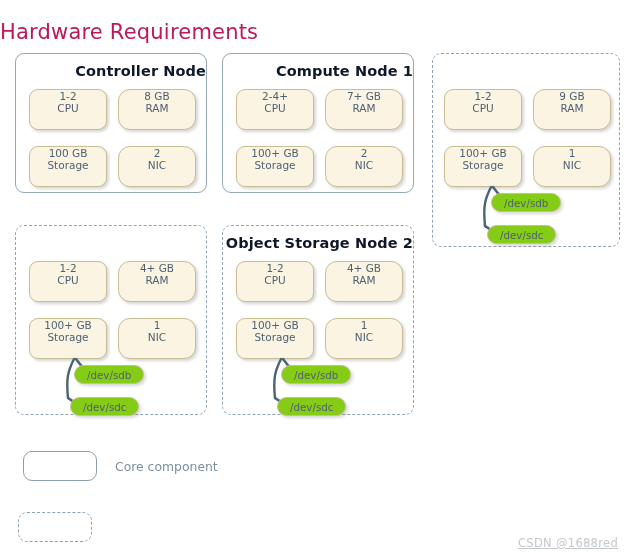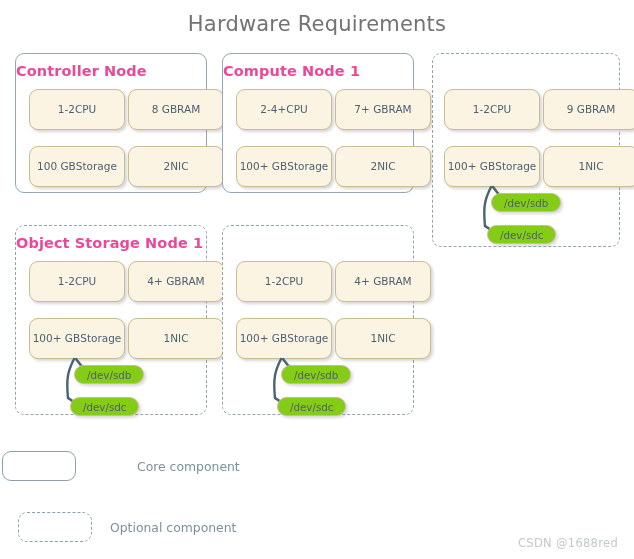--- a/index.html
+++ b/index.html
@@ -13,88 +13,88 @@
     width: 634px;
     height: 559px;
     position: relative;
     font-family: "DejaVu Sans", "Liberation Sans", sans-serif;
     overflow: hidden;
   }
 
   #page-title {
     position: absolute;
     left: 0;
-    top: 12px;
+    top: 20px;
     width: 634px;
-    text-align: center;
+    text-align: left;
     font-size: 21px;
     font-weight: 400;
-    color: #737373;
+    color: #be185d;
     letter-spacing: 0.2px;
   }
 
   
   .node-panel {
     position: absolute;
     background: #ffffff;
     border-radius: 9px;
   }
   .node-panel.core {
     border: 1.3px solid #93a7b5;
   }
   .node-panel.optional {
     border: 1.6px dashed #8fa3b1;
   }
   .node-title {
     position: absolute;
     left: 0;
     top: 9px;
     width: 100%;
-    text-align: left;
+    text-align: right;
     font-size: 14.5px;
     font-weight: 700;
-    color: #ec4899;
+    color: #0f172a;
     letter-spacing: 0.1px;
   }
 
   
   .spec-grid {
     position: absolute;
     left: 13px;
     top: 35px;
     width: 166px;
   }
   .spec-box {
     position: absolute;
-    width: 96px;
+    width: 78px;
     height: 41px;
     background: #fbf4e2;
     border: 1.2px solid #c9bd93;
     border-radius: 9px;
     box-shadow: 2px 2px 3px rgba(120,120,120,0.30);
     display: flex;
-    flex-direction: row;
+    flex-direction: column;
     align-items: center;
-    justify-content: center;
+    justify-content: flex-start;
     line-height: 1.18;
   }
   .spec-box span {
     display: block;
     font-size: 10.5px;
     color: #4e6playerholder;
   }
   .spec-line {
     display: block;
     font-size: 10.4px;
     color: #4d6172;
     text-align: center;
     white-space: nowrap;
   }
   .spec-box.c0 { left: 0px; }
-  .spec-box.c1 { left: 99px; }
+  .spec-box.c1 { left: 89px; border-radius: 12px; }
   .spec-box.r0 { top: 0px; }
   .spec-box.r1 { top: 57px; }
 
   
   .dev-pill {
     position: absolute;
     height: 19px;
     padding: 0 12px;
     background: #84cc16;
     border: 1.1px solid #c9bd93;
@@ -137,20 +137,21 @@
     white-space: nowrap;
   }
 
   #watermark {
     position: absolute;
     right: 16px;
     bottom: 9px;
     font-size: 11.5px;
     color: #c3c8cc;
     letter-spacing: 0.3px;
+    text-decoration: underline;
   }
 </style>
 </head>
 <body>
 
 <div id="page-title">Hardware Requirements</div>
 
 <div id="panel-0" class="node-panel core" style="left:15px; top:53px; width:192px; height:140px;">
   <div class="node-title">Controller Node</div>
   <div class="spec-grid">
@@ -217,21 +218,20 @@
   <svg class="connector-svg" width="188" height="194">
     <path d="M 58 133 C 52 145, 50 152, 52 172" stroke="#4a6375" stroke-width="2.4" fill="none" stroke-linecap="round"></path>
     <path d="M 60 133 C 66 142, 72 146, 82 148" stroke="#4a6375" stroke-width="2.4" fill="none" stroke-linecap="round"></path>
     <path d="M 52 172 C 58 177, 66 179, 76 180" stroke="#4a6375" stroke-width="2.4" fill="none" stroke-linecap="round"></path>
   </svg>
   <div class="dev-pill" style="left:58px; top:139px;">/dev/sdb</div>
   <div class="dev-pill" style="left:54px; top:171px;">/dev/sdc</div>
 </div>
 
 <div id="panel-3" class="node-panel optional" style="left:15px; top:225px; width:192px; height:190px;">
-  <div class="node-title">Object Storage Node 1</div>
   <div class="spec-grid">
     <div class="spec-box c0 r0">
       <span class="spec-line">1-2</span>
       <span class="spec-line">CPU</span>
     </div>
     <div class="spec-box c1 r0">
       <span class="spec-line">4+ GB</span>
       <span class="spec-line">RAM</span>
     </div>
     <div class="spec-box c0 r1">
@@ -246,20 +246,21 @@
   <svg class="connector-svg" width="192" height="190">
     <path d="M 58 133 C 52 145, 50 152, 52 172" stroke="#4a6375" stroke-width="2.4" fill="none" stroke-linecap="round"></path>
     <path d="M 60 133 C 66 142, 72 146, 82 148" stroke="#4a6375" stroke-width="2.4" fill="none" stroke-linecap="round"></path>
     <path d="M 52 172 C 58 177, 66 179, 76 180" stroke="#4a6375" stroke-width="2.4" fill="none" stroke-linecap="round"></path>
   </svg>
   <div class="dev-pill" style="left:58px; top:139px;">/dev/sdb</div>
   <div class="dev-pill" style="left:54px; top:171px;">/dev/sdc</div>
 </div>
 
 <div id="panel-4" class="node-panel optional" style="left:222px; top:225px; width:192px; height:190px;">
+  <div class="node-title">Object Storage Node 2</div>
   <div class="spec-grid">
     <div class="spec-box c0 r0">
       <span class="spec-line">1-2</span>
       <span class="spec-line">CPU</span>
     </div>
     <div class="spec-box c1 r0">
       <span class="spec-line">4+ GB</span>
       <span class="spec-line">RAM</span>
     </div>
     <div class="spec-box c0 r1">
@@ -273,23 +274,22 @@
   </div>
   <svg class="connector-svg" width="192" height="190">
     <path d="M 58 133 C 52 145, 50 152, 52 172" stroke="#4a6375" stroke-width="2.4" fill="none" stroke-linecap="round"></path>
     <path d="M 60 133 C 66 142, 72 146, 82 148" stroke="#4a6375" stroke-width="2.4" fill="none" stroke-linecap="round"></path>
     <path d="M 52 172 C 58 177, 66 179, 76 180" stroke="#4a6375" stroke-width="2.4" fill="none" stroke-linecap="round"></path>
   </svg>
   <div class="dev-pill" style="left:58px; top:139px;">/dev/sdb</div>
   <div class="dev-pill" style="left:54px; top:171px;">/dev/sdc</div>
 </div>
 
-<div class="legend-row" style="left:2px; top:451px;gap:43px;">
+<div class="legend-row" style="left:23px; top:451px;">
   <div class="legend-swatch core"></div>
   <div class="legend-label">Core component</div>
 </div>
 
 <div class="legend-row" style="left:18px; top:512px;">
   <div class="legend-swatch optional"></div>
-  <div class="legend-label">Optional component</div>
 </div>
 
 <div id="watermark">CSDN @1688red</div>
 
 </body></html>

